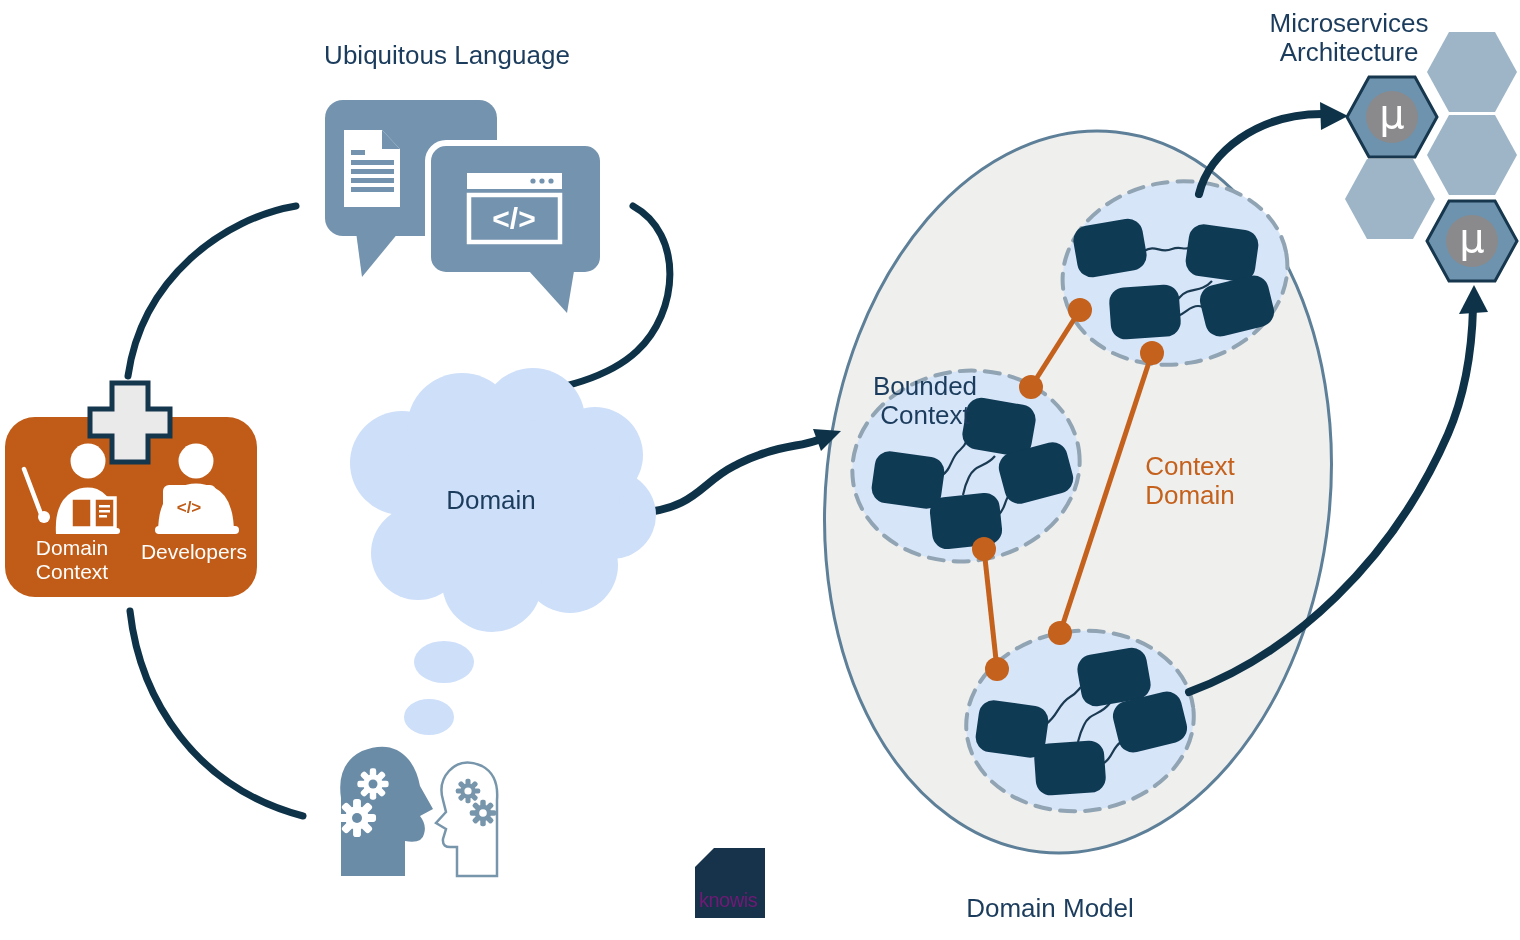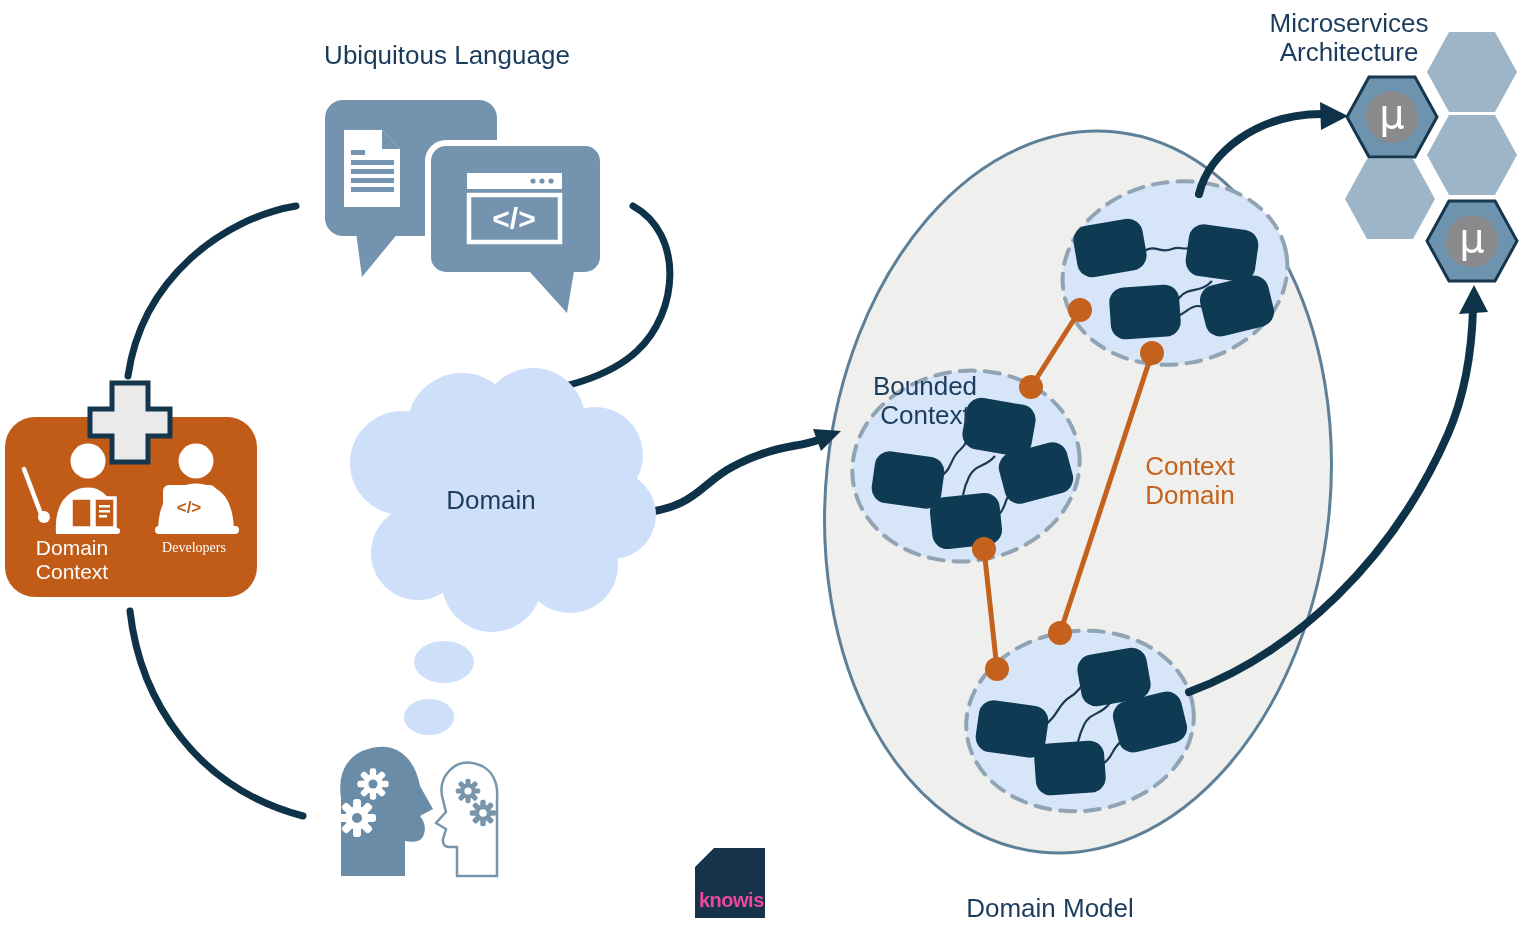--- a/index.html
+++ b/index.html
@@ -6,21 +6,21 @@
   .canvas{position:relative;width:1520px;height:940px;background:#ffffff;overflow:hidden;
           font-family:"Liberation Sans","DejaVu Sans",sans-serif;}
   .canvas svg{position:absolute;left:0;top:0;}
   .label{position:absolute;transform:translateX(-50%);text-align:center;color:#1B3C5C;
          white-space:nowrap;line-height:1.13;}
   .label span{display:block;}
   .label.orange{color:#C4611C;}
   .label.white{color:#FDFDFD;}
   .mu{position:absolute;transform:translateX(-50%);color:#ffffff;
       font-family:"DejaVu Sans","Liberation Sans",sans-serif;}
-  .logo-text{position:absolute;color:#ec4899;font-weight:700;letter-spacing:-0.5px;}
+  .logo-text{position:absolute;color:#701a75;font-weight:400;letter-spacing:-0.5px;}
   svg text{font-family:"Liberation Sans","DejaVu Sans",sans-serif;}
 </style>
 </head>
 <body>
 
 <div class="canvas">
 <svg width="1520" height="940" viewBox="0 0 1520 940">
   <defs>
     <g id="gear8">
       <rect x="-17" y="-3.5" width="34" height="7" rx="2.5"></rect>
@@ -234,19 +234,19 @@
 </div>
 
 <div class="label" style="left:1050px;top:894px;font-size:26px;text-align:center;">Domain Model</div>
 
 
 <div class="label white" style="left:72px;top:536px;font-size:21px;">
   <span>Domain</span>
   <span>Context</span>
 </div>
 
-<div class="label white" style="left:194px;top:540px;font-size:14px;font-family:Liberation Serif, serif;">Developers</div>
+<div class="label white" style="left:194px;top:540px;font-size:21px;">Developers</div>
 
 <div class="logo-text" style="left:699px;top:889px;font-size:20px;">knowis</div>
 
 <div class="mu" style="left:1392px;top:91px;font-size:40px;">μ</div>
 <div class="mu" style="left:1472px;top:215px;font-size:40px;">μ</div>
 </div>
 
 </body></html>

